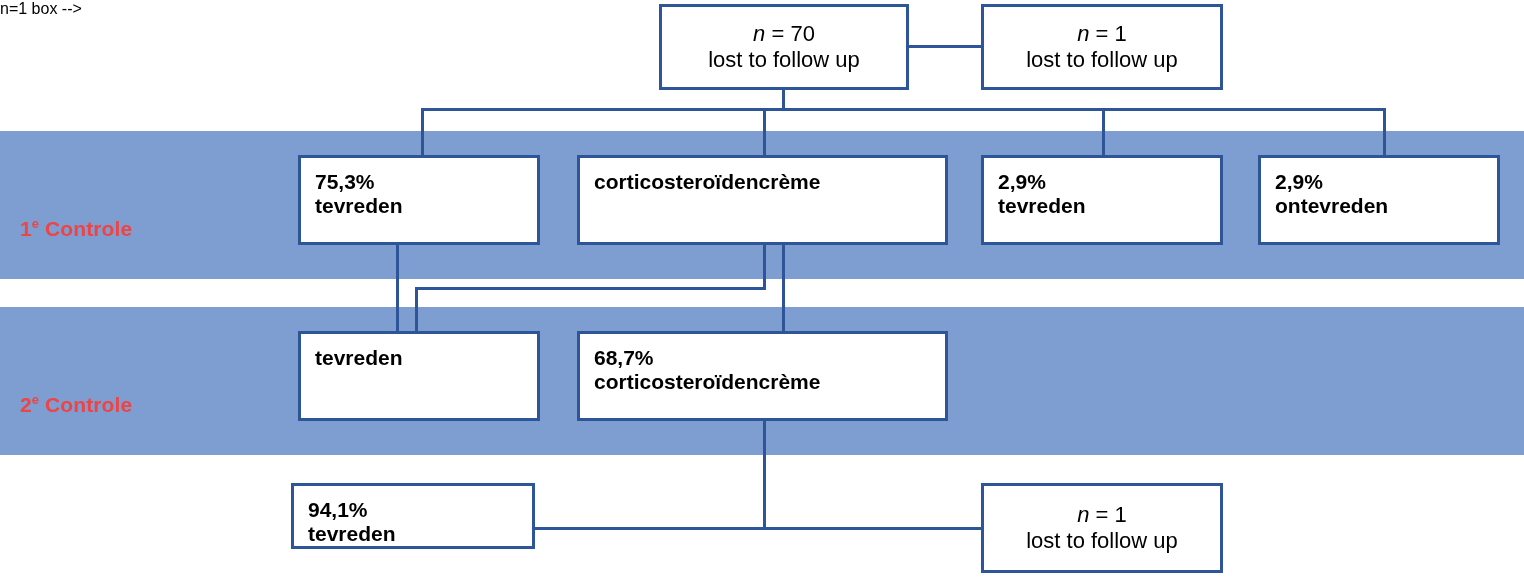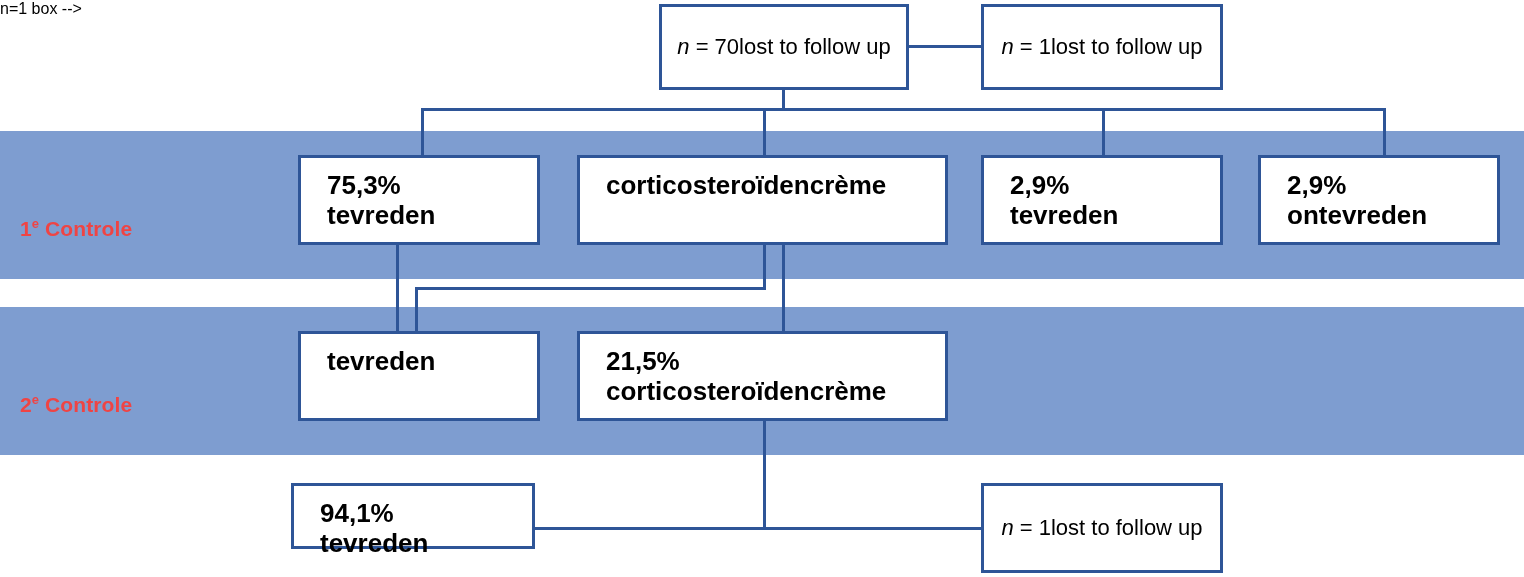--- a/index.html
+++ b/index.html
@@ -58,31 +58,31 @@
     border: 3px solid #2e5597;
     box-sizing: border-box;
   }
   .box .line {
     display: block;
     white-space: nowrap;
   }
 
   
   .box-data {
-    padding: 12px 0 0 26px;
+    padding: 12px 0 0 14px;
     color: #000000;
     font-weight: bold;
-    font-size: 26px;
+    font-size: 21px;
     line-height: 1.16;
     text-align: left;
   }
   
   .box-note {
     display: flex;
-    flex-direction: row;
+    flex-direction: column;
     justify-content: center;
     align-items: center;
     color: #000000;
     font-weight: normal;
     font-size: 22px;
     line-height: 1.2;
     text-align: center;
   }
   .box-note .n-ital { font-style: italic; }
 
@@ -177,21 +177,21 @@
     <span class="line">2,9%</span>
     <span class="line">ontevreden</span>
   </div>
 
   
   <div class="box box-data" id="box-tevreden2">
     <span class="line">tevreden</span>
   </div>
 
   <div class="box box-data" id="box-cortico2">
-    <span class="line">21,5%</span>
+    <span class="line">68,7%</span>
     <span class="line">corticosteroïdencrème</span>
   </div>
 
   
   <div class="box box-data" id="box-tevreden3">
     <span class="line">94,1%</span>
     <span class="line">tevreden</span>
   </div>
 
   <div class="box box-note" id="box-lost1b">

